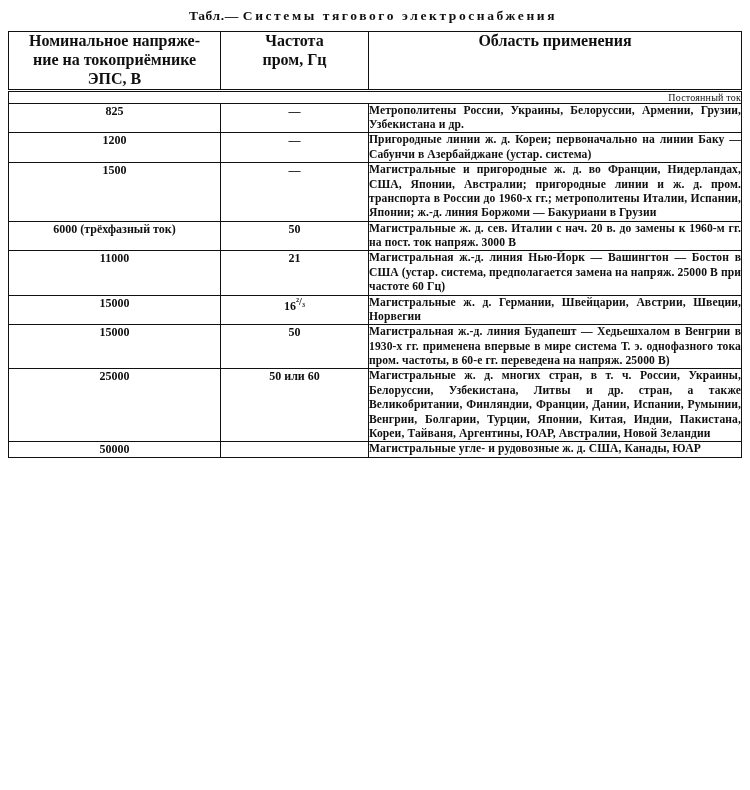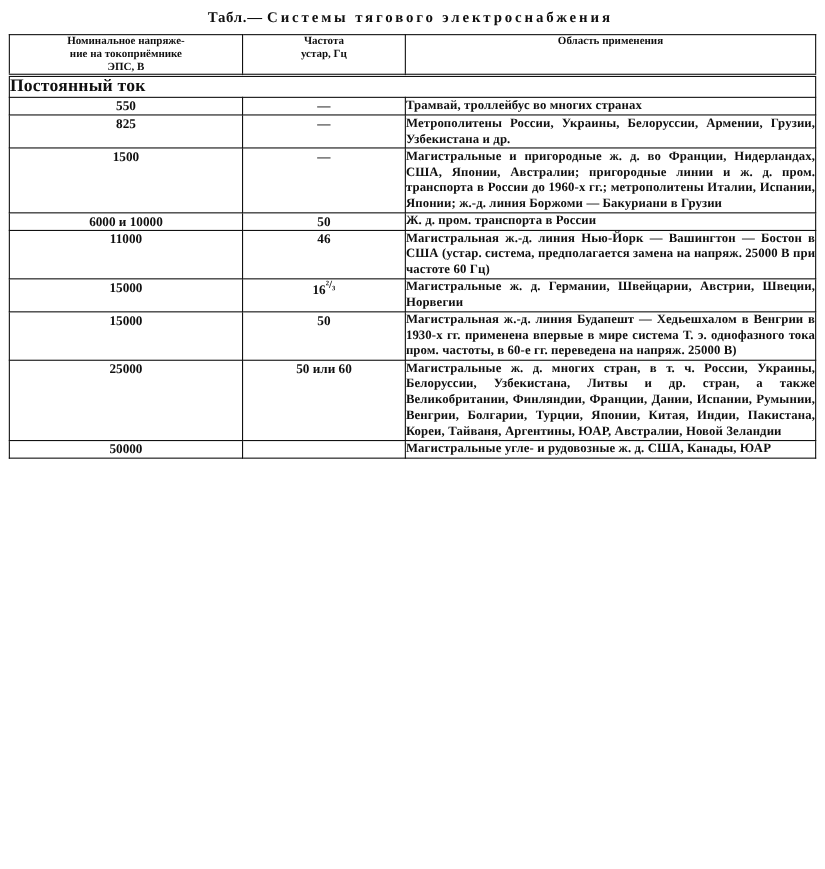--- a/index.html
+++ b/index.html
@@ -39,37 +39,37 @@
     table-layout: fixed;
     font-size: 11.6px;
   }
   table.tbl td, table.tbl th {
     border: 1px solid #111;
     vertical-align: top;
     padding: 0;
   }
   thead th {
     font-weight: bold;
-    font-size: 10px;
+    font-size: 16px;
     line-height: 1.18;
     padding: 5px 4px 6px 4px;
     vertical-align: middle;
   }
   .col1 { width: 212px; }
   .col2 { width: 148px; }
   .col3 { width: 373px; }
 
   .section-row td {
     border-left: 1px solid #111;
     border-right: 1px solid #111;
     border-top: 1px solid #111;
     border-bottom: 1px solid #111;
-    text-align: left;
-    font-weight: bold;
-    font-size: 16px;
+    text-align: right;
+    font-weight: normal;
+    font-size: 10px;
     padding: 2px 0 3px 0;
     letter-spacing: 0.2px;
   }
   .dbl-top {
     border-top: 3px double #111 !important;
   }
 
   td.c-volt {
     text-align: center;
     font-weight: bold;
@@ -115,58 +115,58 @@
     </colgroup>
     <thead>
       <tr>
         <th>
           <span>Номинальное напряже-</span><br>
           <span>ние на токоприёмнике</span><br>
           <span>ЭПС, В</span>
         </th>
         <th>
           <span>Частота</span><br>
-          <span>устар, Гц</span>
+          <span>пром, Гц</span>
         </th>
         <th>
           <span>Область применения</span>
         </th>
       </tr>
     </thead>
     <tbody>
 
       <tr class="section-row">
         <td class="dbl-top" colspan="3">Постоянный ток</td>
       </tr>
 
       <tr>
-        <td class="c-volt">550</td>
-        <td class="c-freq">—</td>
-        <td class="c-desc">Трамвай, троллейбус во многих странах</td>
-      </tr>
-      <tr>
         <td class="c-volt">825</td>
         <td class="c-freq">—</td>
         <td class="c-desc">Метрополитены России, Украины, Белоруссии, Армении, Грузии, Узбекистана и др.</td>
+      </tr>
+      <tr>
+        <td class="c-volt">1200</td>
+        <td class="c-freq">—</td>
+        <td class="c-desc">Пригородные линии ж. д. Кореи; первоначально на линии Баку — Сабунчи в Азербайджане (устар. система)</td>
       </tr>
       <tr>
         <td class="c-volt">1500</td>
         <td class="c-freq">—</td>
         <td class="c-desc">Магистральные и пригородные ж. д. во Франции, Нидерландах, США, Японии, Австралии; пригородные линии и ж. д. пром. транспорта в России до 1960-х гг.; метрополитены Италии, Испании, Японии; ж.-д. линия Боржоми — Бакуриани в Грузии</td>
       </tr>
 
 
       <tr>
-        <td class="c-volt">6000 и 10000</td>
+        <td class="c-volt">6000 (трёхфазный ток)</td>
         <td class="c-freq">50</td>
-        <td class="c-desc">Ж. д. пром. транспорта в России</td>
+        <td class="c-desc">Магистральные ж. д. сев. Италии с нач. 20 в. до замены к 1960-м гг. на пост. ток напряж. 3000 В</td>
       </tr>
       <tr>
         <td class="c-volt">11000</td>
-        <td class="c-freq">46</td>
+        <td class="c-freq">21</td>
         <td class="c-desc">Магистральная ж.-д. линия Нью-Йорк — Вашингтон — Бостон в США (устар. система, предполагается замена на напряж. 25000 В при частоте 60 Гц)</td>
       </tr>
       <tr>
         <td class="c-volt">15000</td>
         <td class="c-freq"><span>16</span><span class="frac">²/₃</span></td>
         <td class="c-desc">Магистральные ж. д. Германии, Швейцарии, Австрии, Швеции, Норвегии</td>
       </tr>
       <tr>
         <td class="c-volt">15000</td>
         <td class="c-freq">50</td>

